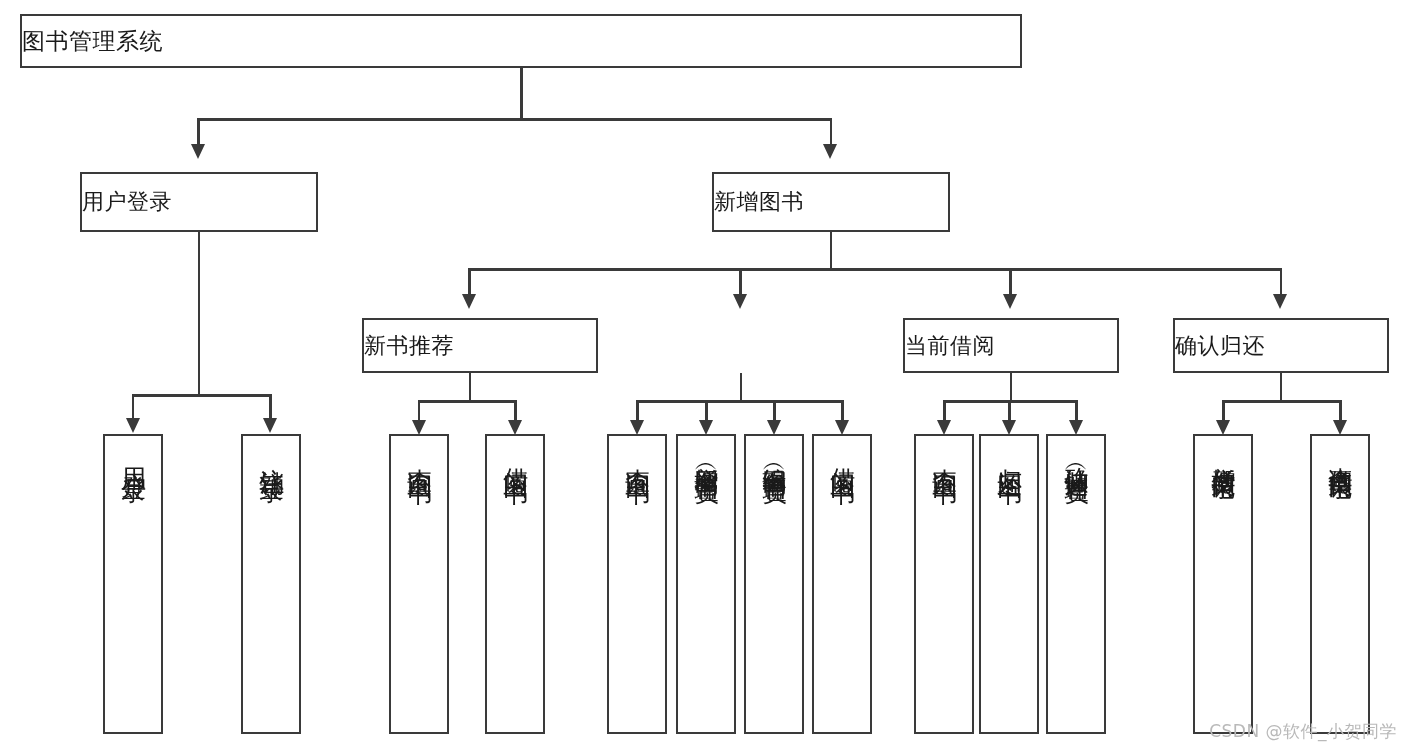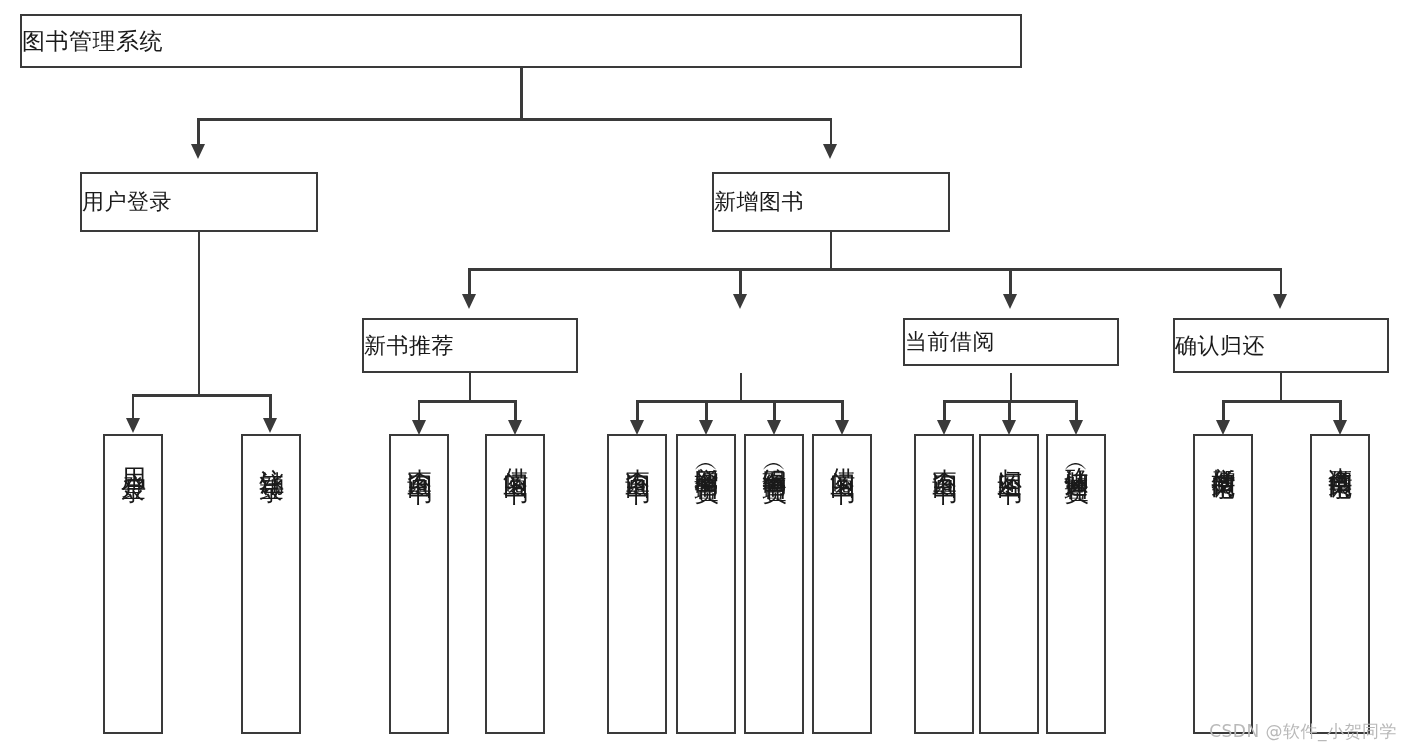--- a/index.html
+++ b/index.html
@@ -107,24 +107,24 @@
   <div class="ln ln-h" style="left:468px;top:268px;width:814px;height:2.5px;"></div>
   <div class="ln ln-v" style="left:468px;top:268px;width:2.5px;height:28px;"></div>
   <div class="ln ln-v" style="left:739px;top:268px;width:2.5px;height:28px;"></div>
   <div class="ln ln-v" style="left:1009px;top:268px;width:2.5px;height:28px;"></div>
   <div class="ln ln-v" style="left:1279.5px;top:268px;width:2.5px;height:28px;"></div>
   <div class="arrow" style="left:461.8px;top:294px;"></div>
   <div class="arrow" style="left:732.8px;top:294px;"></div>
   <div class="arrow" style="left:1002.8px;top:294px;"></div>
   <div class="arrow" style="left:1273.3px;top:294px;"></div>
 
-  <div class="node node-l3" style="left:362px;top:318px;width:216px;height:55px;">
+  <div class="node node-l3" style="left:362px;top:318px;width:236px;height:55px;">
     <span class="lbl">新书推荐</span>
   </div>
-  <div class="node node-l3" style="left:903px;top:318px;width:216px;height:48px;">
+  <div class="node node-l3" style="left:903px;top:318px;width:216px;height:55px;">
     <span class="lbl">当前借阅</span>
   </div>
   <div class="node node-l3" style="left:1173px;top:318px;width:216px;height:55px;">
     <span class="lbl">确认归还</span>
   </div>
 
   <div class="ln ln-v" style="left:468.8px;top:373px;width:2.5px;height:29px;"></div>
   <div class="ln ln-h" style="left:417.8px;top:400px;width:99px;height:2.5px;"></div>
   <div class="ln ln-v" style="left:417.8px;top:400px;width:2.5px;height:22px;"></div>
   <div class="ln ln-v" style="left:514.3px;top:400px;width:2.5px;height:22px;"></div>

